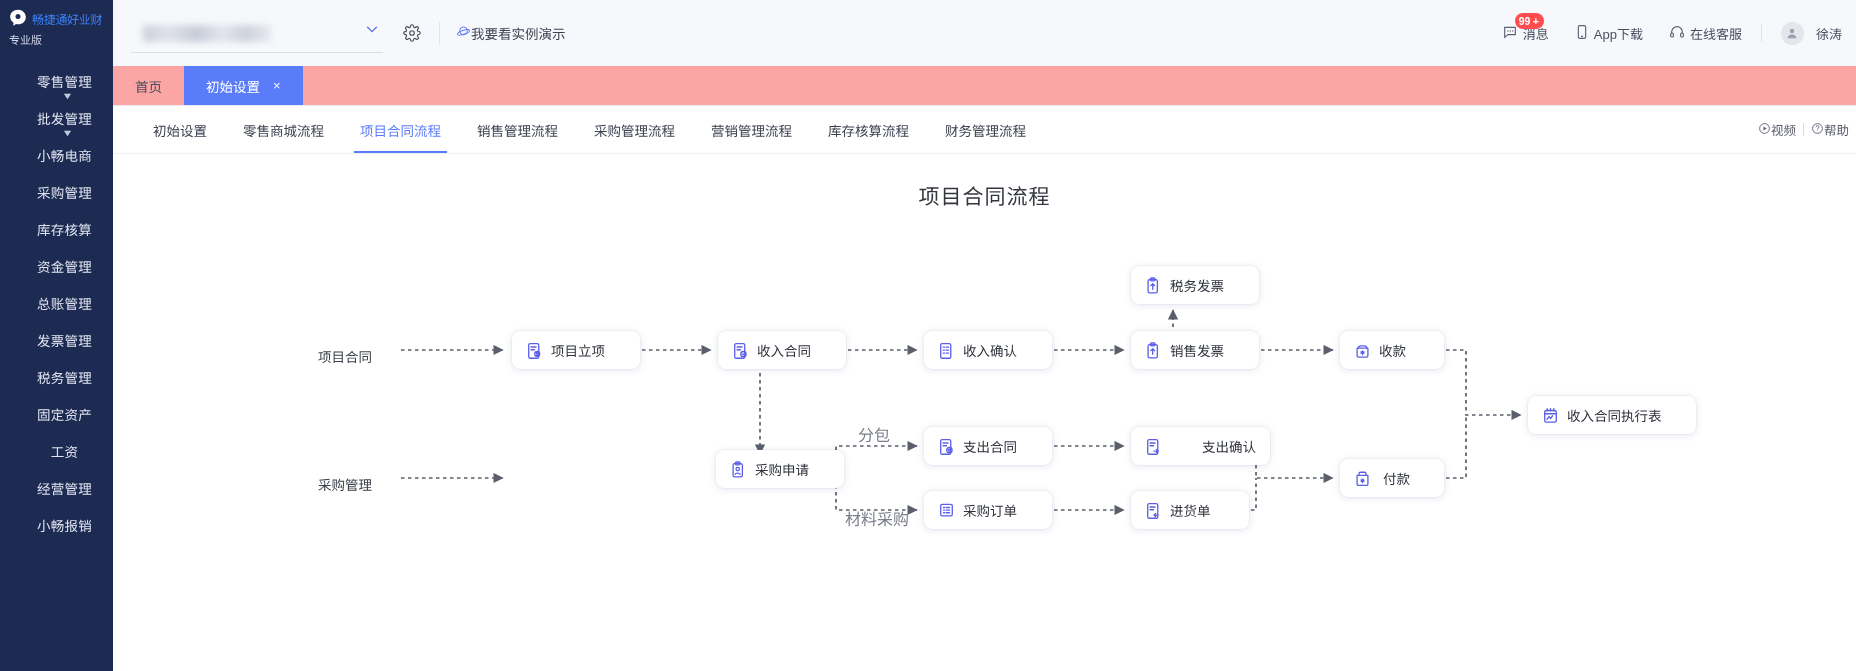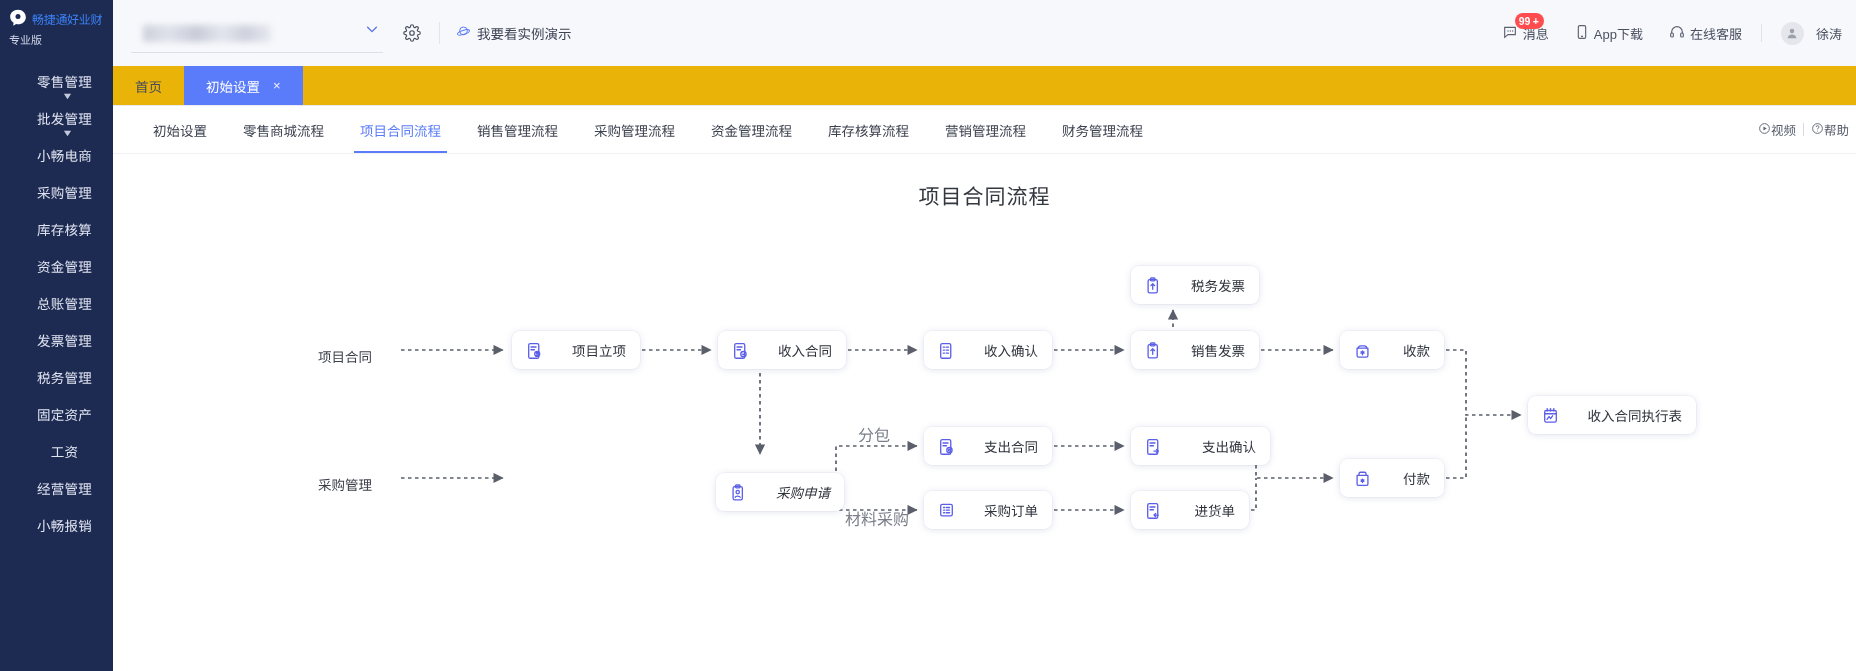--- a/index.html
+++ b/index.html
@@ -86,21 +86,21 @@
     position: absolute; right: 4px; top: 9px;
     color: #5b76e8; font-size: 13px;
   }
   .gear-btn {
     margin-left: 18px; width: 22px; height: 22px;
     display: flex; align-items: center; justify-content: center;
     cursor: pointer;
   }
   .tb-divider { width: 1px; height: 22px; background: #e2e5ec; margin: 0 16px; }
   .demo-link {
-    display: flex; align-items: center; gap: 6px;
+    display: flex; align-items: center; 
     color: #3e4454; font-size: 13.5px; cursor: pointer;
   }
   .topbar-right {
     margin-left: auto;
     display: flex; align-items: center; gap: 0px;
     padding-right: 2px;
   }
   .tb-item {
     display: flex; align-items: center; gap: 5px;
     font-size: 13px; color: #4a5161; cursor: pointer;
@@ -118,21 +118,21 @@
   .avatar {
     width: 23px; height: 23px; border-radius: 50%;
     background: #e4e6ec; display: flex; align-items: center; justify-content: center;
     margin-right: 7px;
   }
   .user-name { font-size: 13px; color: #4a5161; }
 
   
   .tabstrip {
     height: 40px; flex: 0 0 40px;
-    background: #eab308;
+    background: #fca5a5;
     display: flex; align-items: stretch;
     padding-left: 0px;
     border-bottom: 1px solid #e9ebf0;
   }
   .btab {
     display: flex; align-items: center;
     padding: 0 22px;
     font-size: 13.5px; color: #454b5c;
     cursor: pointer; white-space: nowrap;
   }
@@ -191,21 +191,20 @@
     height: 38px;
     background: #fff;
     border-radius: 8px;
     box-shadow: 0 1px 7px rgba(84,94,155,0.17), 0 0 0 0.5px rgba(120,130,190,0.10);
     display: flex; align-items: center;
     padding: 0 14px;
     gap: 8px;
     cursor: pointer;
     white-space: nowrap;
     z-index: 3;
-    justify-content: space-between;
   }
   .node .nlabel { font-size: 13.5px; color: #2f333c; }
   .node .nicon { width: 17px; height: 17px; flex: 0 0 17px; display:flex; align-items:center; justify-content:center; }
 
   .rowlabel {
     position: absolute;
     font-size: 13.5px; color: #3a3f49;
     white-space: nowrap; z-index: 3;
   }
   .edgelabel {
@@ -378,27 +377,24 @@
           <div class="modtab active">
             <span>项目合同流程</span>
           </div>
           <div class="modtab">
             <span>销售管理流程</span>
           </div>
           <div class="modtab">
             <span>采购管理流程</span>
           </div>
           <div class="modtab">
-            <span>资金管理流程</span>
+            <span>营销管理流程</span>
           </div>
           <div class="modtab">
             <span>库存核算流程</span>
-          </div>
-          <div class="modtab">
-            <span>营销管理流程</span>
           </div>
           <div class="modtab">
             <span>财务管理流程</span>
           </div>
         </div>
       <div class="modtabs-right">
         <span class="mt-link">
           <span>
             <svg width="13" height="13" viewBox="0 0 24 24" fill="none" stroke="#5b6170" stroke-width="1.7">
                 <circle cx="12" cy="12" r="9"></circle>
@@ -549,21 +545,21 @@
                   <rect x="3.5" y="5" width="15" height="15" rx="2"></rect>
                   <line x1="3.5" y1="9.2" x2="18.5" y2="9.2"></line>
                   <line x1="6.8" y1="2.6" x2="6.8" y2="5.6"></line>
                   <line x1="11" y1="2.6" x2="11" y2="5.6"></line>
                   <line x1="15.2" y1="2.6" x2="15.2" y2="5.6"></line>
                   <path d="M6.5 16.5l2.6-3.6 2.2 2.4 2.4-3.4"></path>
                 </svg>
               </span>
               <span class="nlabel">收入合同执行表</span>
             </div>
-            <div class="node" style="left: 603px; top: 319px; min-width: 128px; font-style: italic;">
+            <div class="node" style="left: 603px; top: 296px; min-width: 128px;">
               <span class="nicon">
                 <svg width="19" height="19" viewBox="0 0 22 23" fill="none" stroke="#5b5fe8" stroke-width="1.7" stroke-linecap="round" stroke-linejoin="round">
                   <rect x="4" y="4" width="12" height="17" rx="2"></rect>
                   <rect x="7" y="1.8" width="6" height="3.6" rx="1.2"></rect>
                   <circle cx="10" cy="11" r="2.2"></circle>
                   <path d="M6.6 17.6c.6-2 5.9-2 6.6 0"></path>
                 </svg>
               </span>
               <span class="nlabel">采购申请</span>
             </div>

